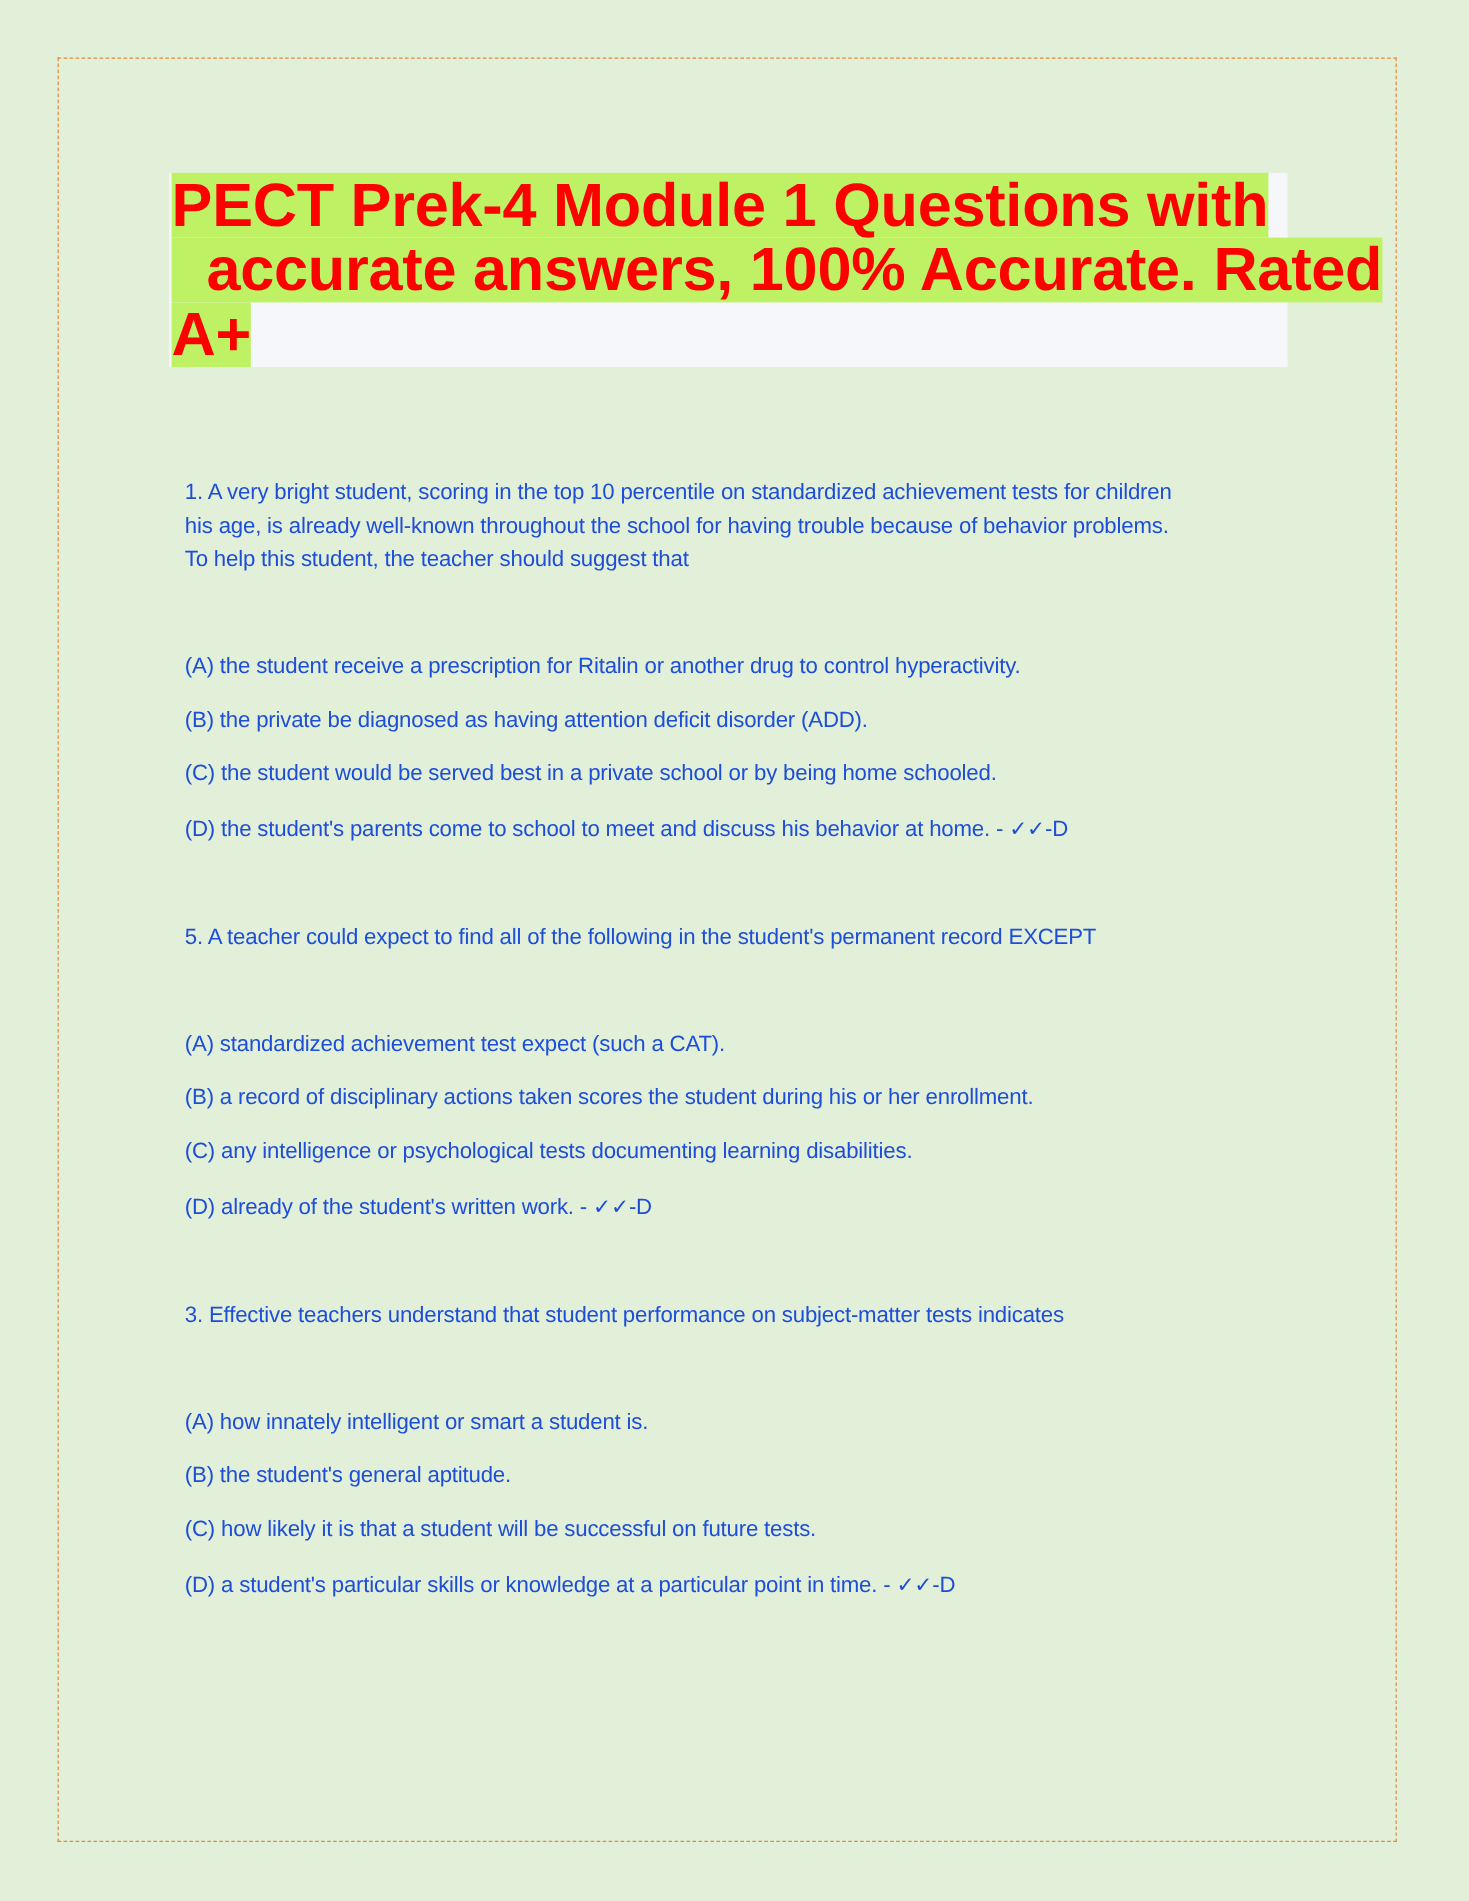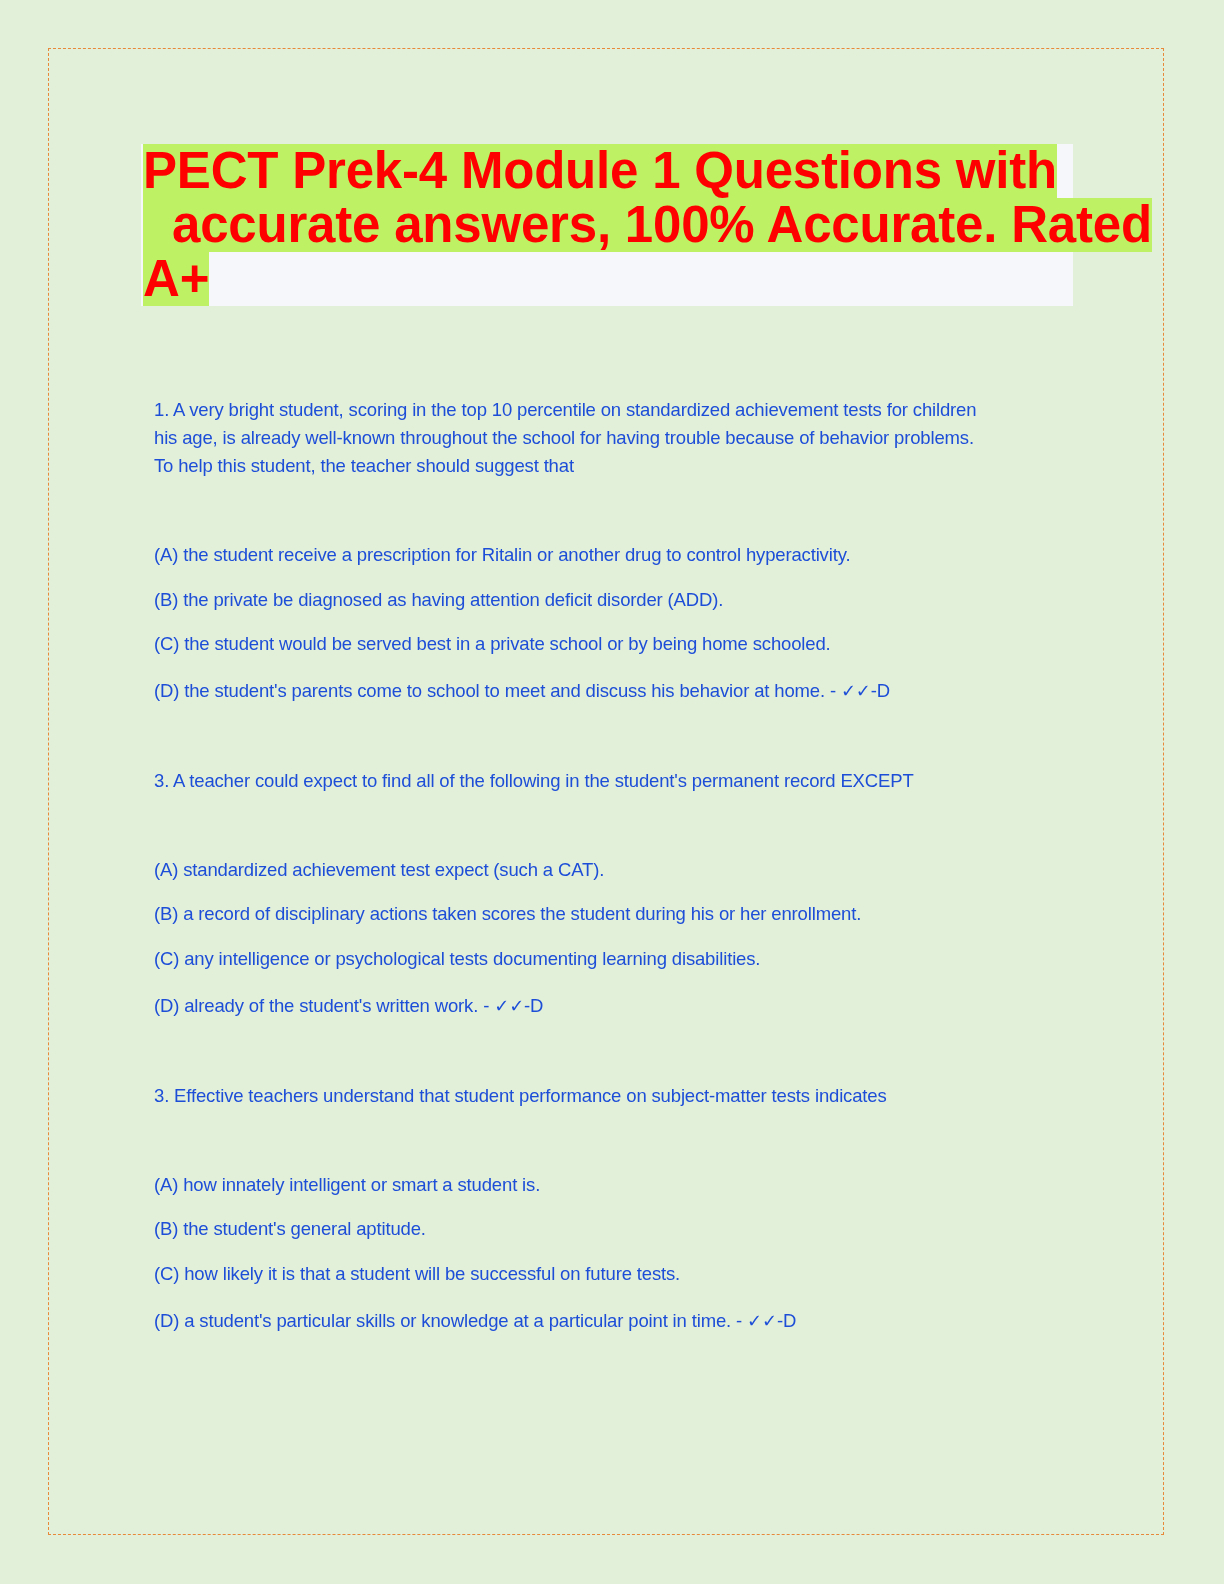--- a/index.html
+++ b/index.html
@@ -67,21 +67,21 @@
   <div class="body-text" style="top:396px">1. A very bright student, scoring in the top 10 percentile on standardized achievement tests for children</div>
   <div class="body-text" style="top:424px">his age, is already well-known throughout the school for having trouble because of behavior problems.</div>
   <div class="body-text" style="top:452px">To help this student, the teacher should suggest that</div>
   <div class="body-text" style="top:541px">(A) the student receive a prescription for Ritalin or another drug to control hyperactivity.</div>
   <div class="body-text" style="top:586px">(B) the private be diagnosed as having attention deficit disorder (ADD).</div>
   <div class="body-text" style="top:630px">(C) the student would be served best in a private school or by being home schooled.</div>
   <div class="body-text" style="top:677px"><span>(D) the student's parents come to school to meet and discuss his behavior at home. - </span><span class="check">✓✓</span><span>-D</span></div>
 </div>
 
 <div>
-  <div class="body-text" style="top:767px">3. A teacher could expect to find all of the following in the student's permanent record EXCEPT</div>
+  <div class="body-text" style="top:767px">5. A teacher could expect to find all of the following in the student's permanent record EXCEPT</div>
   <div class="body-text" style="top:856px">(A) standardized achievement test expect (such a CAT).</div>
   <div class="body-text" style="top:900px">(B) a record of disciplinary actions taken scores the student during his or her enrollment.</div>
   <div class="body-text" style="top:945px">(C) any intelligence or psychological tests documenting learning disabilities.</div>
   <div class="body-text" style="top:992px"><span>(D) already of the student's written work. - </span><span class="check">✓✓</span><span>-D</span></div>
 </div>
 
 <div>
   <div class="body-text" style="top:1082px">3. Effective teachers understand that student performance on subject-matter tests indicates</div>
   <div class="body-text" style="top:1171px">(A) how innately intelligent or smart a student is.</div>
   <div class="body-text" style="top:1215px">(B) the student's general aptitude.</div>

